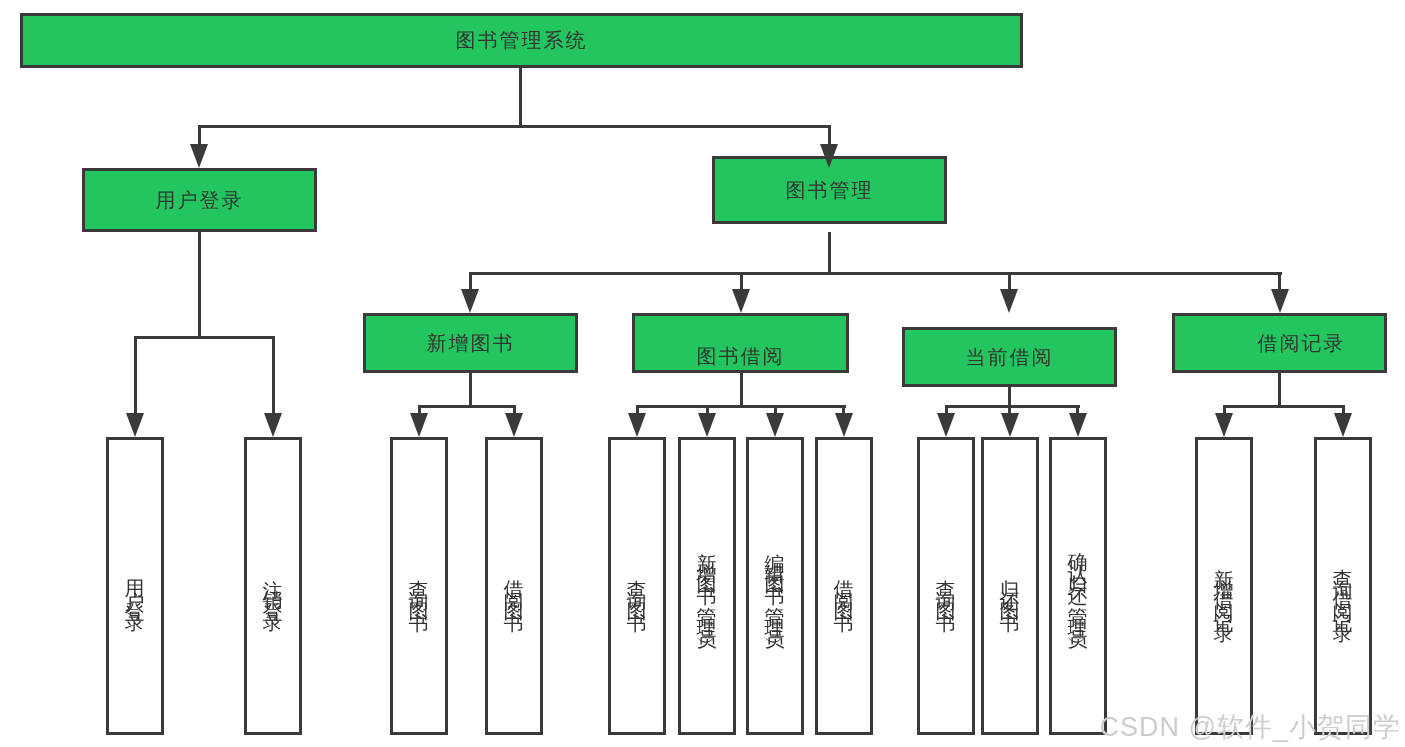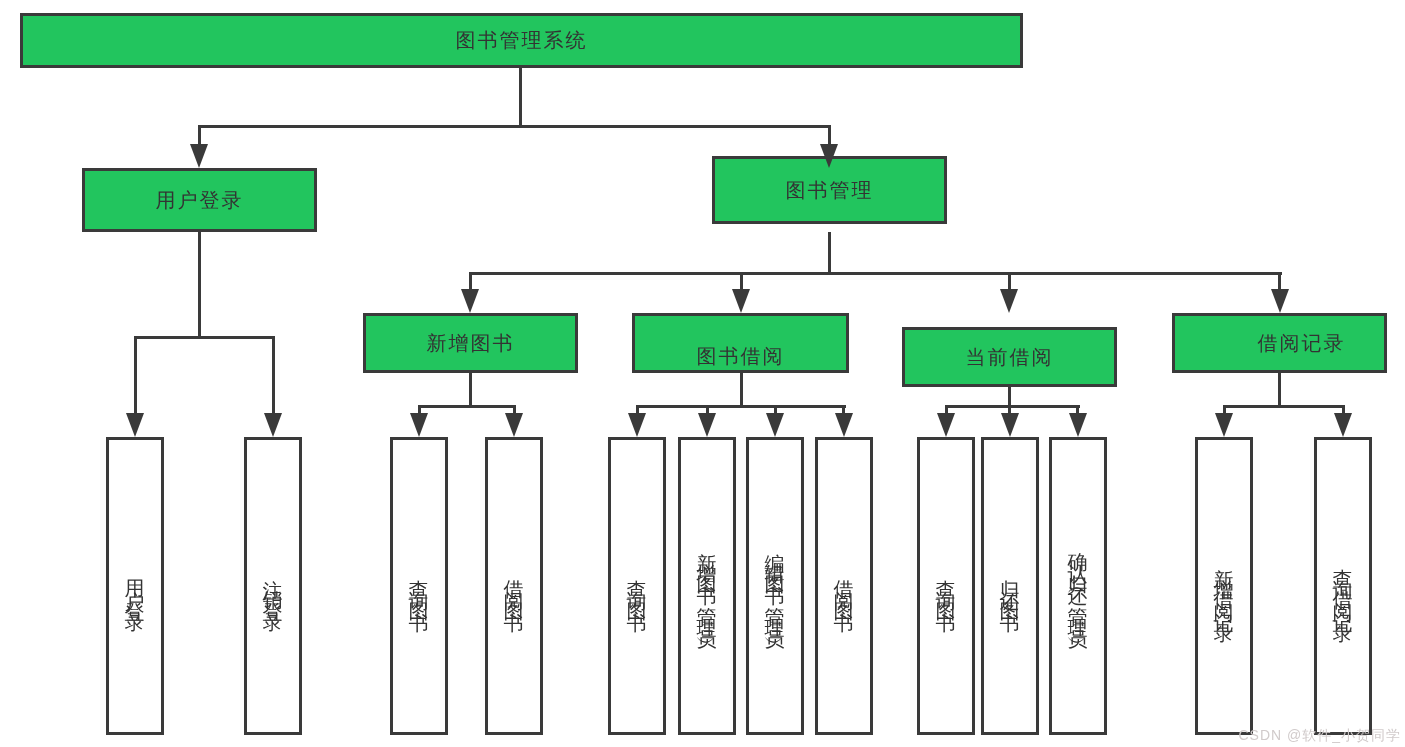--- a/index.html
+++ b/index.html
@@ -24,21 +24,21 @@
   }
   .hline, .vline { position:absolute; background:#3a3a3a; z-index:1; }
   .hline { height:3px; }
   .vline { width:3px; }
   .arrow {
     position:absolute; width:0; height:0; z-index:3;
     border-left:9px solid transparent; border-right:9px solid transparent;
     border-top:24px solid #3a3a3a;
   }
   .watermark {
-    position:absolute; right:4px; bottom:2px; font-size:14px;
+    position:absolute; right:4px; bottom:2px; font-size:27px;
     color:#d1cbcb; letter-spacing:1px; z-index:4; white-space:nowrap;
   }
 </style>
 </head>
 <body>
 
 <div class="canvas">
 
   <div class="box" style="left:20px; top:13px; width:1003px; height:55px;">
     <span>图书管理系统</span>

